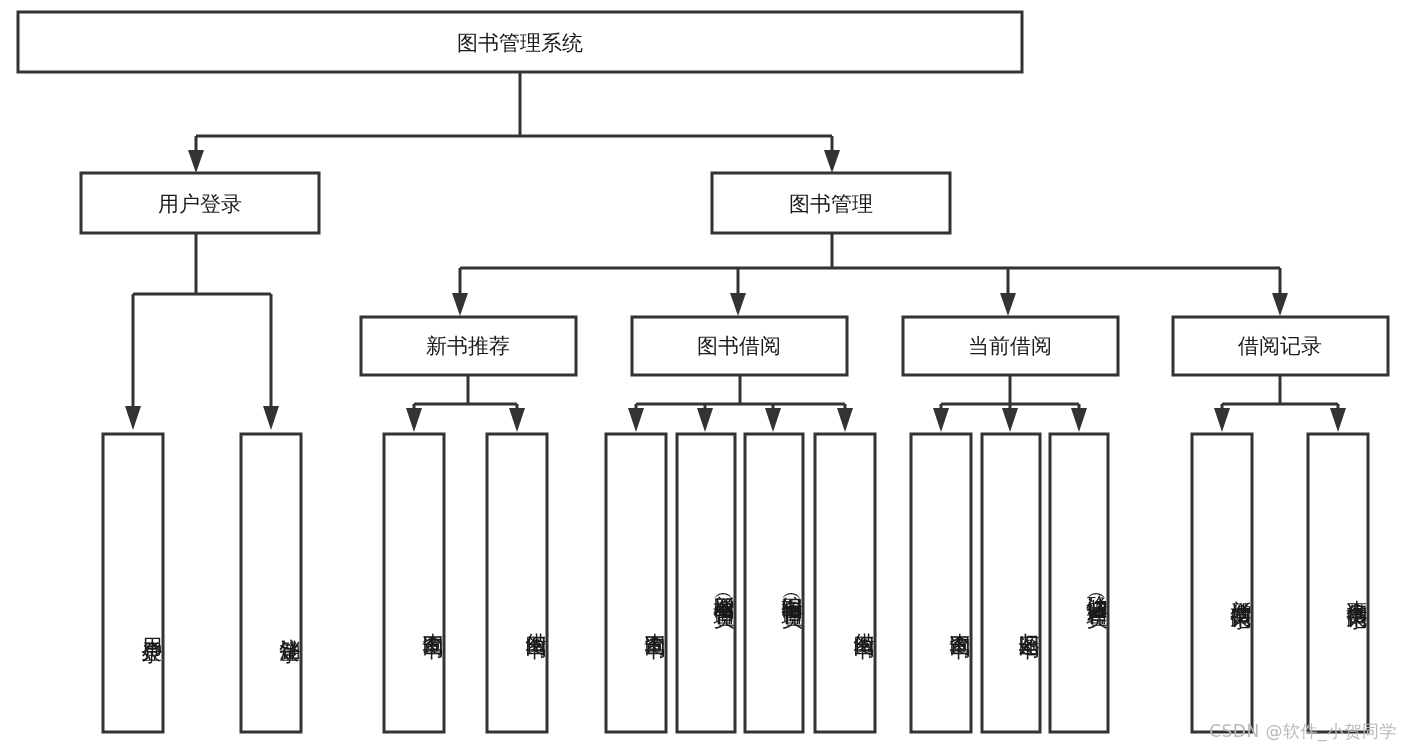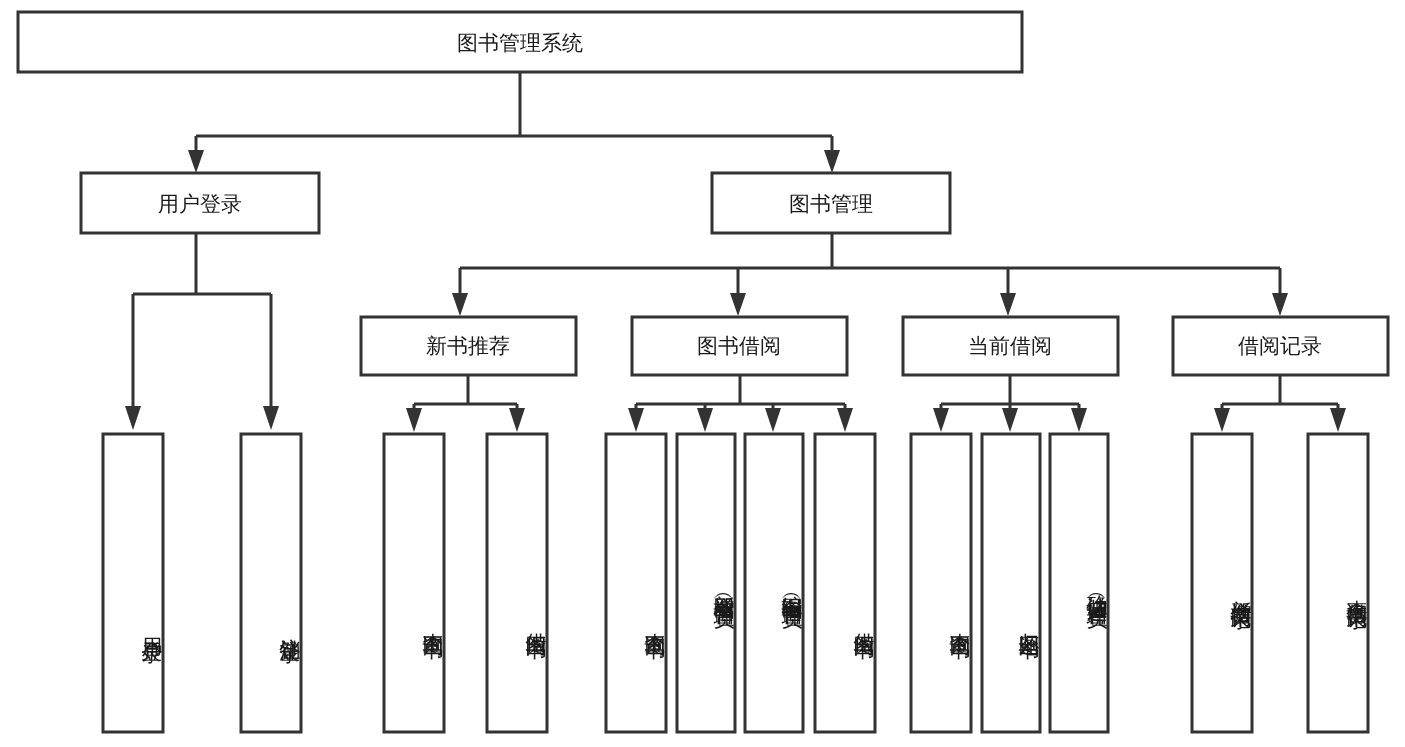--- a/index.html
+++ b/index.html
@@ -218,13 +218,14 @@
   <div class="leaf-label" style="left:745px; top:443px; width:58px; height:288px;">编辑图书（管理员）</div>
   <div class="leaf-label" style="left:815px; top:510px; width:60px; height:220px;">借阅图书</div>
 
   <div class="leaf-label" style="left:911px; top:510px; width:60px; height:220px;">查询图书</div>
   <div class="leaf-label" style="left:982px; top:510px; width:58px; height:220px;">归还图书</div>
   <div class="leaf-label" style="left:1050px; top:443px; width:58px; height:288px;">确认归还（管理员）</div>
 
   <div class="leaf-label" style="left:1192px; top:448px; width:60px; height:282px;">新增借阅记录</div>
   <div class="leaf-label" style="left:1308px; top:448px; width:60px; height:282px;">查询借阅记录</div>
 
+  <div class="watermark">CSDN @软件_小贺同学</div>
 </div>
 
 </body></html>

